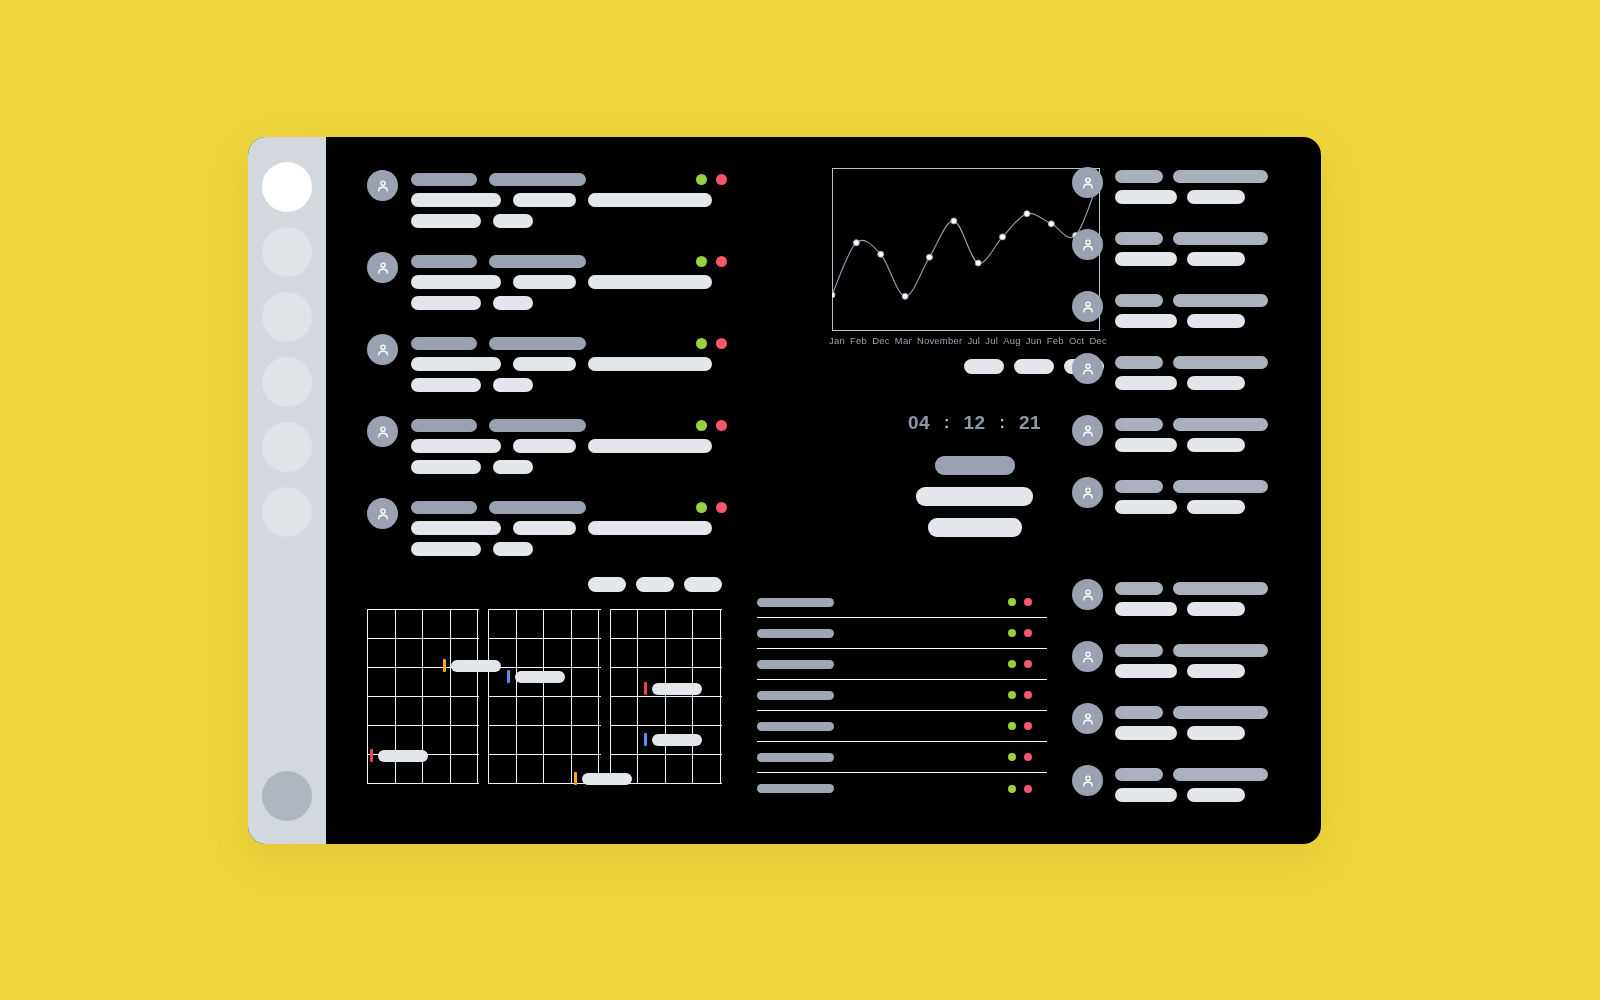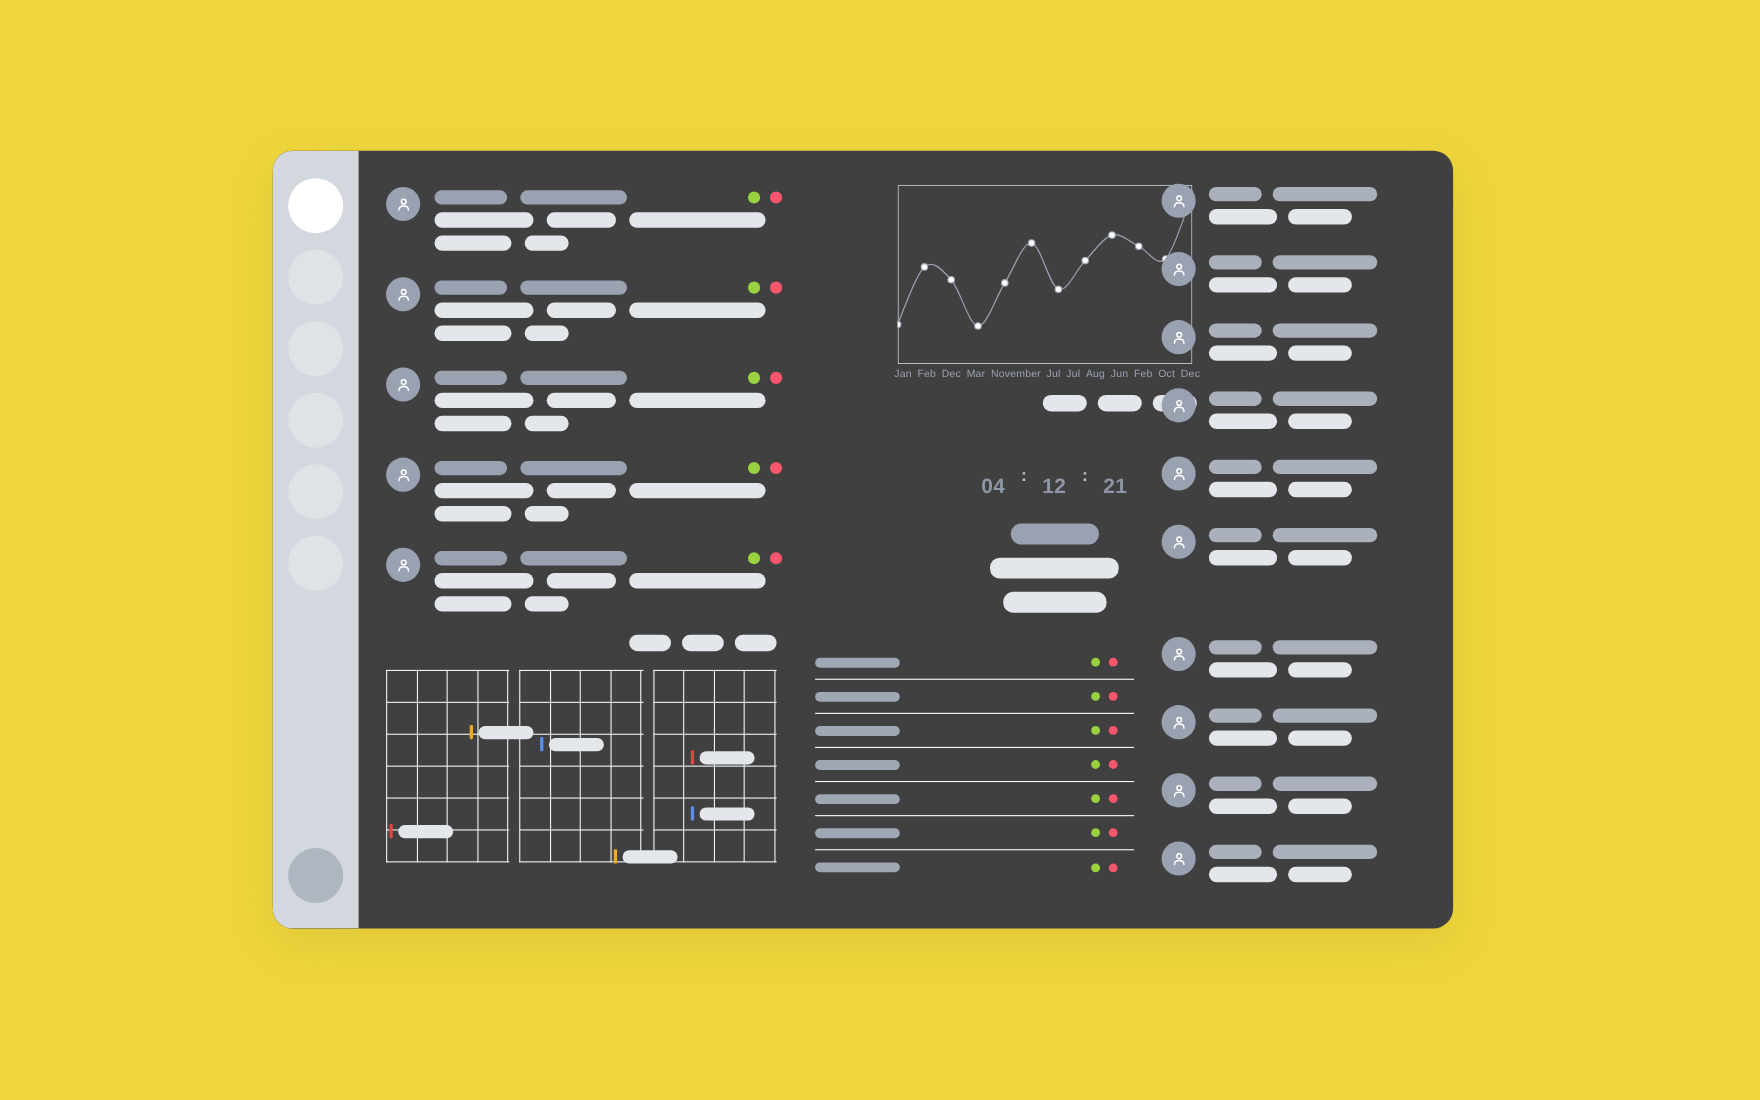--- a/index.html
+++ b/index.html
@@ -8,25 +8,26 @@
     font-family: "Liberation Sans", sans-serif;
     overflow: hidden;
   }
   body { background: #efd63d; position: relative; }
 
   
   .app-window {
     position: absolute;
     left: 248px; top: 137px;
     width: 1073px; height: 707px;
-    background: #404040;
+    background: #000000;
     border-radius: 18px;
     overflow: hidden;
     display: flex;
     box-shadow: 0 14px 44px rgba(120,105,20,0.13);
+    gap: 16px;
   }
 
   
   .sidebar {
     width: 78px; flex: 0 0 78px;
     background: #d3d7de;
     position: relative;
   }
   .side-nav { padding-top: 25px; display: flex; flex-direction: column; align-items: center; gap: 15px; }
   .side-dot { width: 50px; height: 50px; border-radius: 50%; background: #dfe3e8; }
@@ -68,21 +69,21 @@
   .chart-box { position: relative; width: 268px; height: 163px; }
   .chart-box svg { display: block; width: 100%; height: 100%; }
   .chart-axis { display: flex; justify-content: space-between; width: 278px; margin-top: 4px; margin-left: -3px; }
   .chart-axis span { font-size: 9.5px; color: #9aa2b1; letter-spacing: .2px; }
   .chart-legend { display: flex; gap: 10px; justify-content: flex-end; margin-top: 13px; width: 272px; }
   .chart-legend .bar { width: 40px; height: 15px; border-radius: 8px; }
 
   
   .timer-panel { position: absolute; left: 490px; top: 275px; width: 285px; text-align: center; }
   .timer-row { display: flex; align-items: center; justify-content: center; gap: 14px; }
-  .timer-num { font-size: 19px; font-weight: bold; color: #8e97a6; letter-spacing: .5px; margin-top: 20px; }
+  .timer-num { font-size: 19px; font-weight: bold; color: #8e97a6; letter-spacing: .5px; }
   .timer-sep { font-size: 16px; font-weight: bold; color: #b9c0cb; }
   .timer-btns { margin-top: 22px; display: flex; flex-direction: column; align-items: center; gap: 12px; }
   .timer-btns .bar { border-radius: 9px; }
 
   
   .cal-panel { position: absolute; left: 25px; top: 440px; width: 355px; }
   .cal-chips { display: flex; gap: 10px; justify-content: flex-end; margin-bottom: 17px; }
   .cal-chips .bar { width: 38px; height: 15px; border-radius: 8px; }
   .cal-grid { position: relative; height: 175px; display: flex; gap: 9px; }
   .cal-month { flex: 1; position: relative; }

